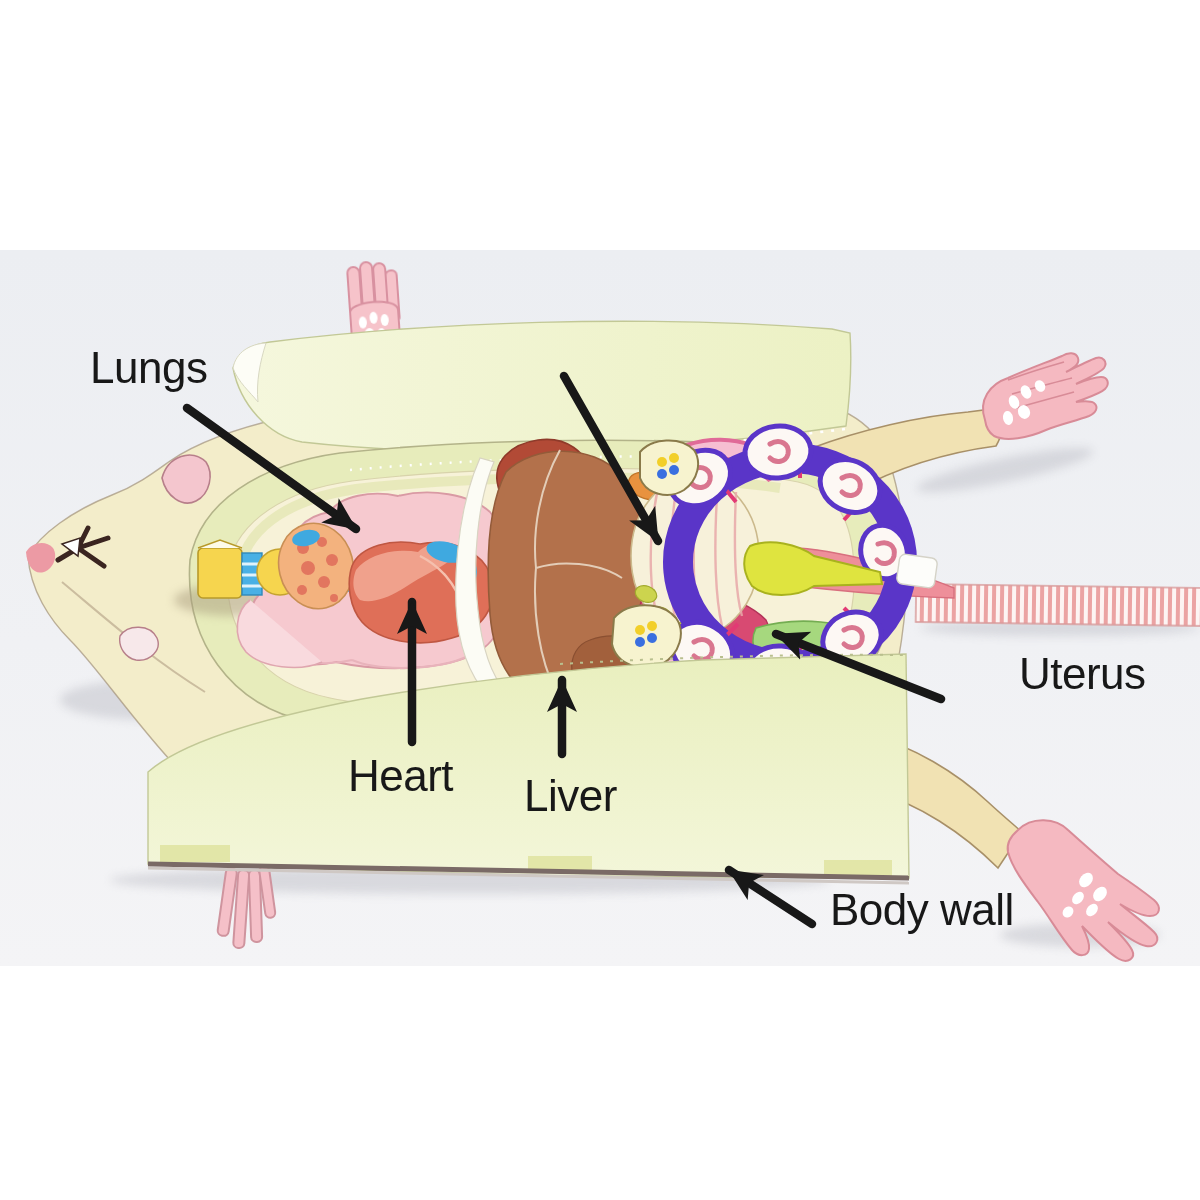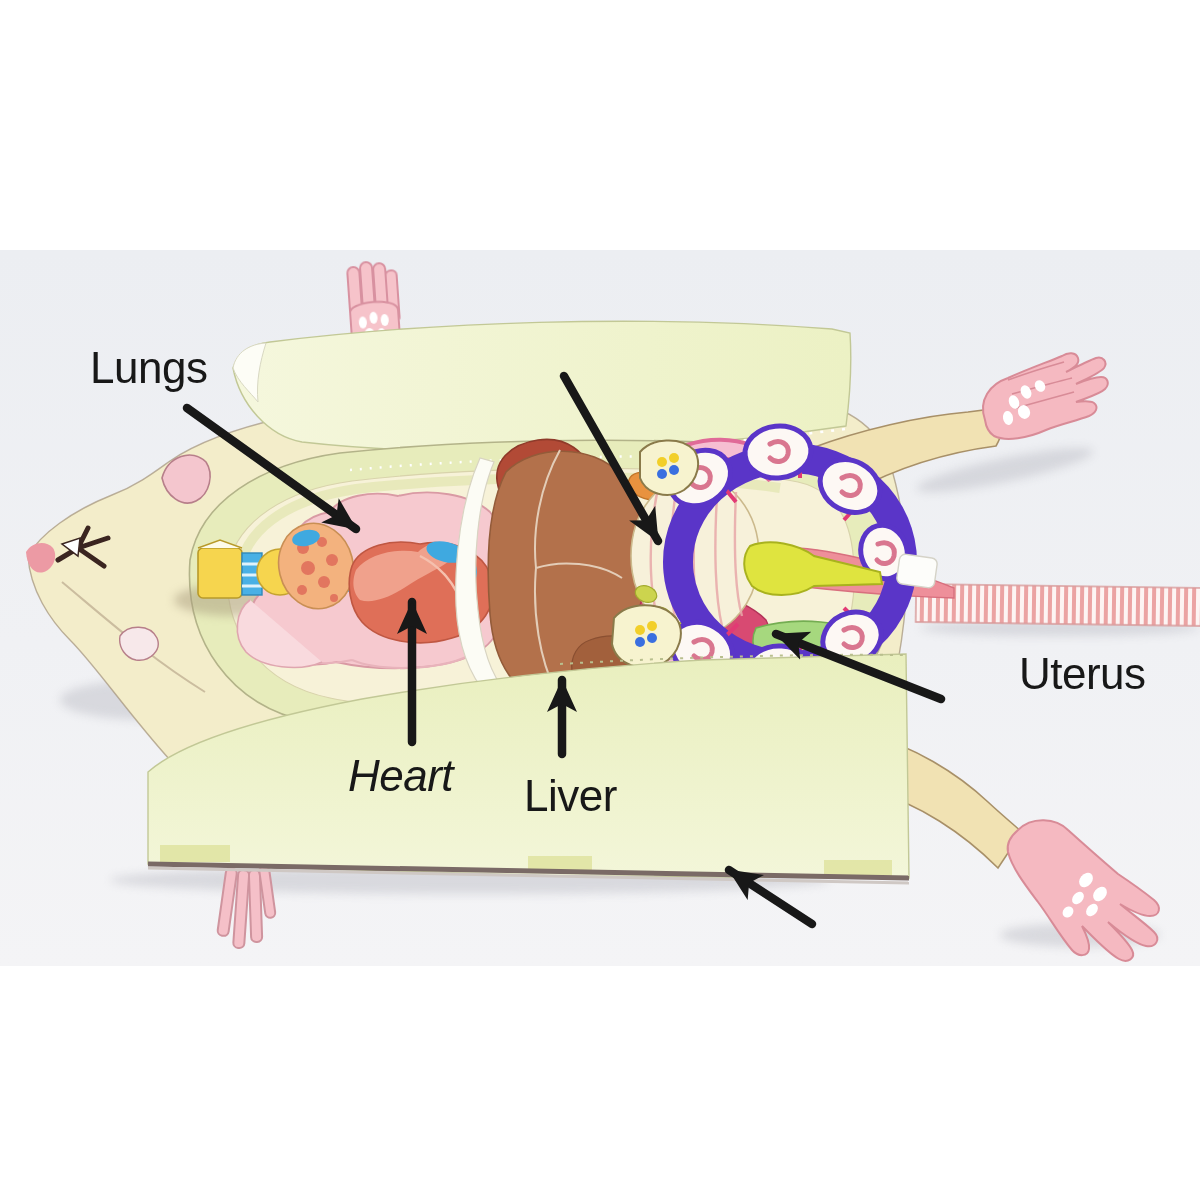--- a/index.html
+++ b/index.html
@@ -312,17 +312,18 @@
         <line x1="412" y1="742" x2="412" y2="602" marker-end="url(#ah)"></line>
         <line x1="562" y1="754" x2="562" y2="680" marker-end="url(#ah)"></line>
         <line x1="941" y1="699" x2="776" y2="634" marker-end="url(#ah)"></line>
         <line x1="812" y1="924" x2="729" y2="870" marker-end="url(#ah)"></line>
       </g>
     </g>
   </svg>
   </div>
 
   <div class="label" style="left:90px;top:346px;">Lungs</div>
-  <div class="label" style="left:348px;top:754px;font-style:italic;">Heart</div>
+  <div class="label" style="left:348px;top:754px;">Heart</div>
   <div class="label" style="left:524px;top:774px;">Liver</div>
   <div class="label" style="left:983px;top:652px;margin-left:36px;">Uterus</div>
+  <div class="label" style="left:830px;top:888px;">Body wall</div>
 
 </div>
 
 </body></html>

